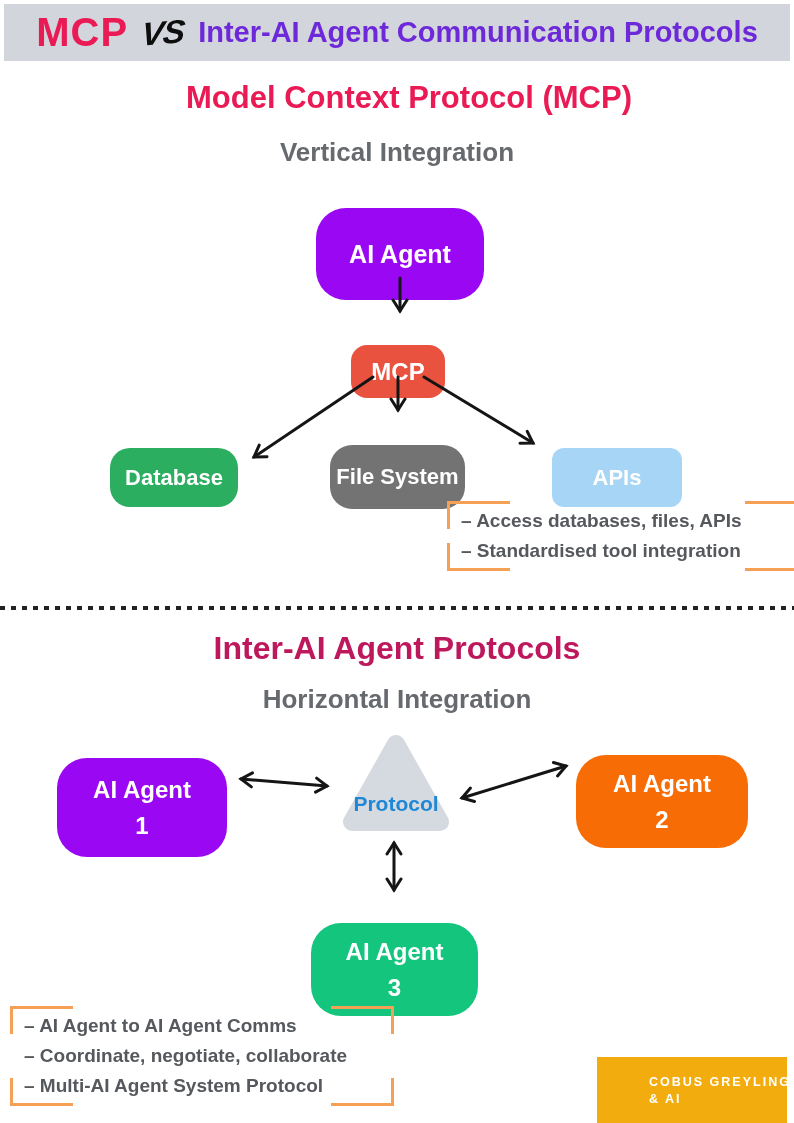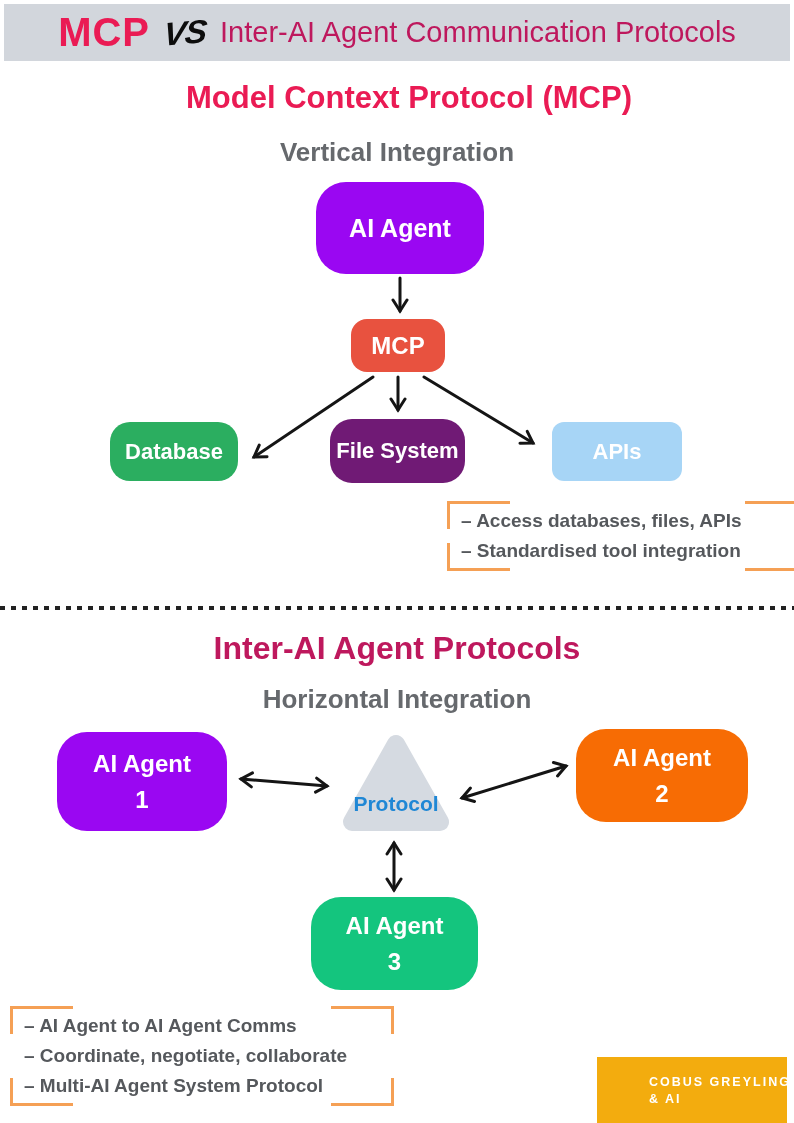--- a/index.html
+++ b/index.html
@@ -9,36 +9,36 @@
   }
   
   .banner{
     position:absolute;left:4px;top:4px;width:786px;height:57px;
     background:#d2d6dc;display:flex;align-items:center;justify-content:center;
     gap:14px;white-space:nowrap;
   }
   .banner .mcp{font-size:40px;font-weight:bold;color:#ea1b54;letter-spacing:1px;}
   .banner .vs{font-size:33px;font-weight:bold;color:#0d0d0d;font-style:italic;
     transform:skewX(-10deg) rotate(-5deg);letter-spacing:-1px;}
-  .banner .title{font-size:29px;font-weight:normal;color:#be185d;}
+  .banner .title{font-size:29px;font-weight:bold;color:#6d28d9;}
   
   .h-title{position:absolute;left:0;width:794px;text-align:center;font-weight:bold;}
   #t1{top:80px;font-size:31px;color:#ea1b54;margin-left:12px;}
   #s1{top:137px;font-size:26px;color:#66696d;font-weight:600;}
   #t2{top:630px;font-size:32px;color:#be185d;}
   #s2{top:684px;font-size:26px;color:#66696d;font-weight:600;}
   
   .node{
     position:absolute;display:flex;flex-direction:column;align-items:center;
-    justify-content:center;color:#fff;font-weight:bold;text-align:center;
+    justify-content:center;color:#fff;font-weight:bold;text-align:center;margin-top:26px;
   }
   #ai-agent   {left:316px;top:182px;width:168px;height:92px;border-radius:30px;background:#9a07f2;font-size:25px;}
   #mcp-node   {left:351px;top:319px;width:94px; height:53px;border-radius:16px;background:#e8523f;font-size:24px;}
   #database   {left:110px;top:422px;width:128px;height:59px;border-radius:20px;background:#2bae60;font-size:22px;}
-  #file-system{left:330px;top:419px;width:135px;height:64px;border-radius:22px;background:#701a75;font-size:22px;}
+  #file-system{left:330px;top:419px;width:135px;height:64px;border-radius:22px;background:#737373;font-size:22px;}
   #apis       {left:552px;top:422px;width:130px;height:59px;border-radius:12px;background:#a7d5f6;font-size:22px;}
   #agent1{left:57px; top:732px;width:170px;height:99px;border-radius:30px;background:#9a07f2;font-size:24px;gap:8px;}
   #agent2{left:576px;top:729px;width:172px;height:93px;border-radius:30px;background:#f76c04;font-size:24px;gap:8px;}
   #agent3{left:311px;top:897px;width:167px;height:93px;border-radius:30px;background:#14c57e;font-size:24px;gap:8px;}
   
   #triangle{position:absolute;left:336px;top:730px;width:120px;height:104px;}
   #protocol-label{
     position:absolute;left:336px;top:792px;width:120px;text-align:center;
     color:#1f87d5;font-weight:bold;font-size:21px;
   }

